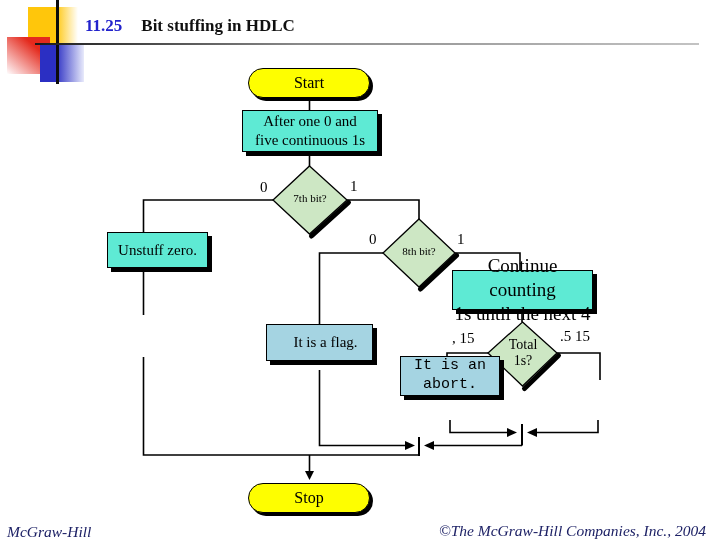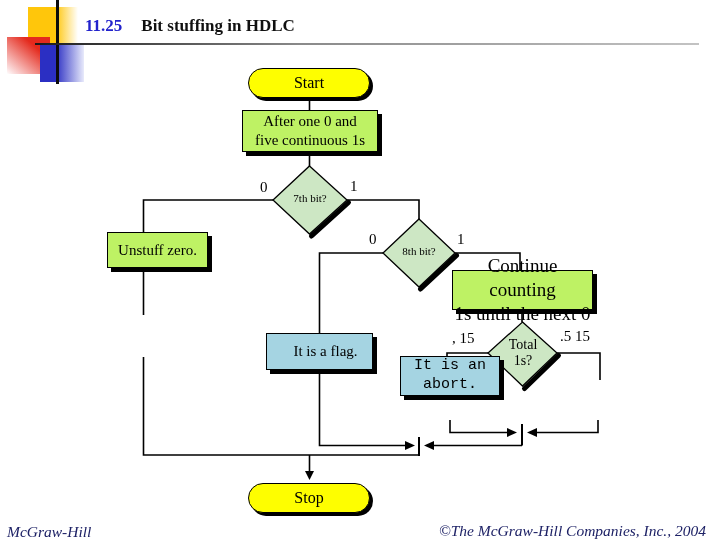--- a/index.html
+++ b/index.html
@@ -24,30 +24,30 @@
     background:linear-gradient(to right,#2B2FC3 35%,#E8EAFB);}
   .vline{position:absolute;left:56px;top:0;width:3px;height:84px;background:#0b0b0b;}
   .hrule{position:absolute;left:35px;top:43px;width:664px;height:2px;
     background:linear-gradient(to right,#1a1a1a,#8a8a8a 40%,#c3c3c3);}
   .header-text{position:absolute;left:85px;top:4px;font-size:17px;font-weight:bold;white-space:nowrap;margin-top:12px;}
   .slide-number{color:var(--numblue);}
   .page-title{color:#101010;margin-left:19px;}
   
   .node{position:absolute;box-sizing:border-box;display:flex;flex-direction:column;
     align-items:center;justify-content:center;text-align:center;
-    font-size:15px;line-height:1.25;background:#bef264;}
+    font-size:15px;line-height:1.25;background:#5eead4;}
   .box{border:1.4px solid #000;box-shadow:4px 4px 0 #000;}
   .blue-box{background:var(--blue);}
   .oval{background:var(--yellow);border:1.8px solid #000;border-radius:16px;
     box-shadow:3px 3px 0 #000;font-size:16px;}
   .n-start{left:248px;top:68px;width:122px;height:30px;}
   .n-after{left:242px;top:110px;width:136px;height:42px;}
   .n-unstuff{left:107px;top:232px;width:101px;height:36px;}
   .n-part{left:91px;top:315px;width:105px;height:42px;}
-  .n-flag{left:266px;top:333px;width:107px;height:37px;padding-left:12px;}
+  .n-flag{left:266px;top:324px;width:107px;height:37px;padding-left:12px;}
   .n-continue{left:452px;top:270px;width:141px;height:40px;font-size:19px;}
   .n-abort{left:400px;top:356px;width:100px;height:40px;font-family:Liberation Mono, monospace;}
   .n-idle{left:548px;top:380px;width:100px;height:40px;}
   .n-stop{left:248px;top:483px;width:122px;height:30px;}
   .node span{display:block;}
   
   .dlabel{position:absolute;text-align:center;font-size:11px;line-height:1.12;}
   .dl-7{left:275px;top:192px;width:70px;}
   .dl-8{left:384px;top:245px;width:70px;}
   .dl-total{left:492px;top:337px;width:62px;font-size:14px;}
@@ -130,21 +130,21 @@
     <span>Unstuff zero.</span>
   </div>
 
 
   <div class="node box blue-box n-flag">
     <span>It is a flag.</span>
   </div>
 
   <div class="node box n-continue">
     <span>Continue counting</span>
-    <span>1s until the next 0</span>
+    <span>1s until the next 4</span>
   </div>
 
   <div class="node box blue-box n-abort">
     <span>It is an</span>
     <span>abort.</span>
   </div>
 
 
   <div class="node oval n-stop">
     <span>Stop</span>

